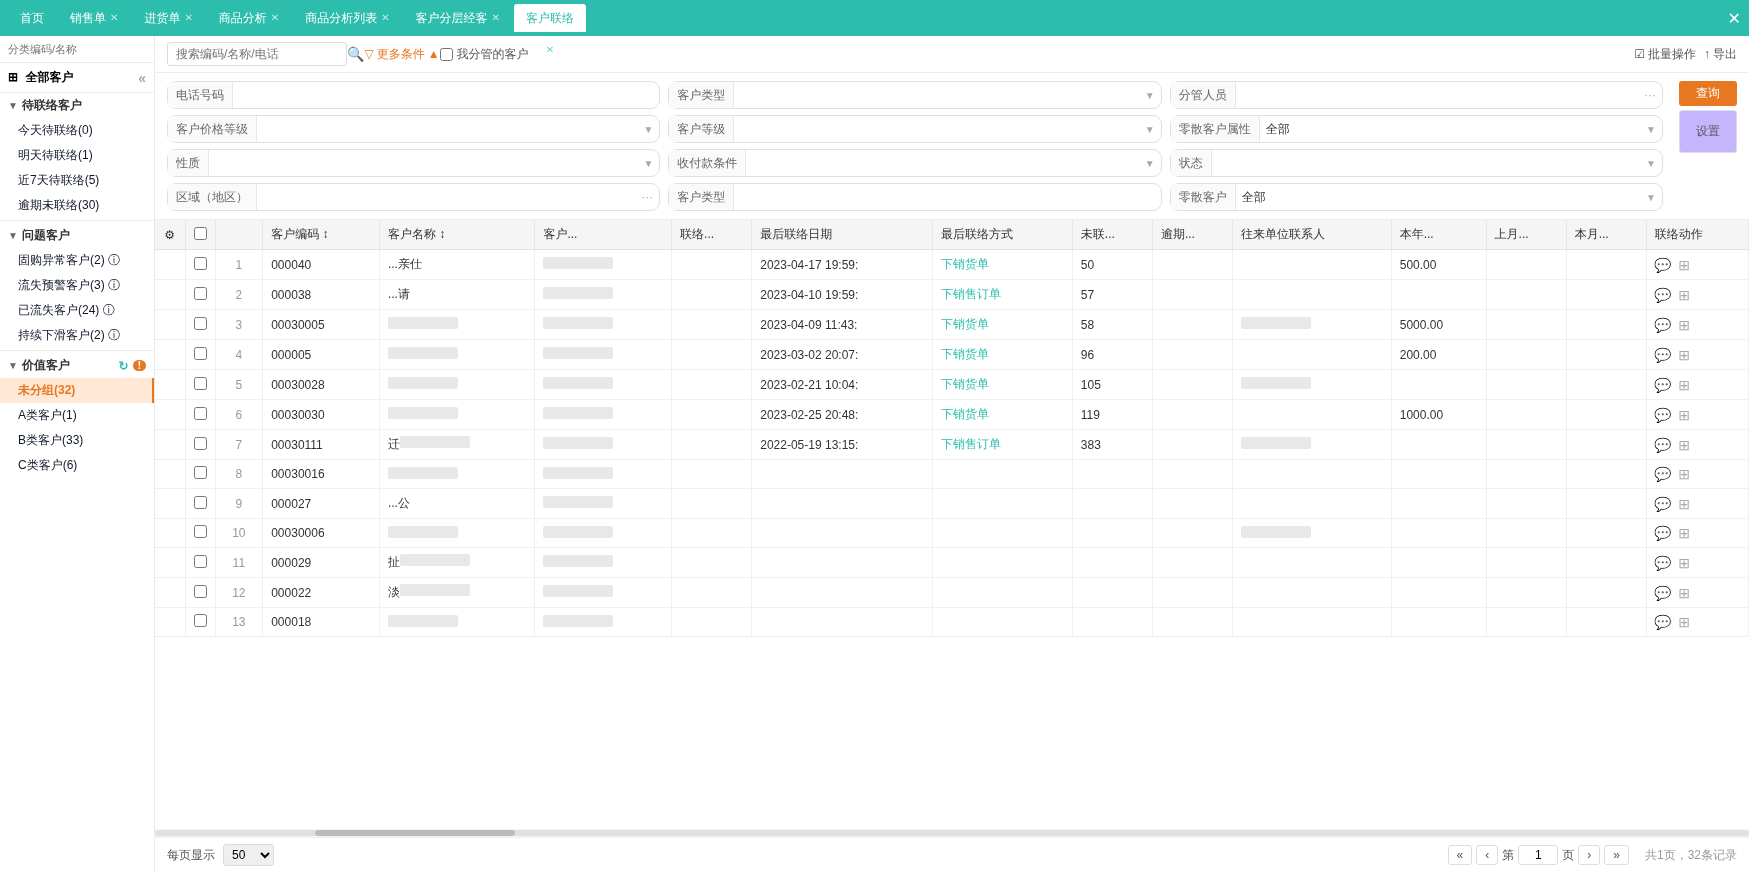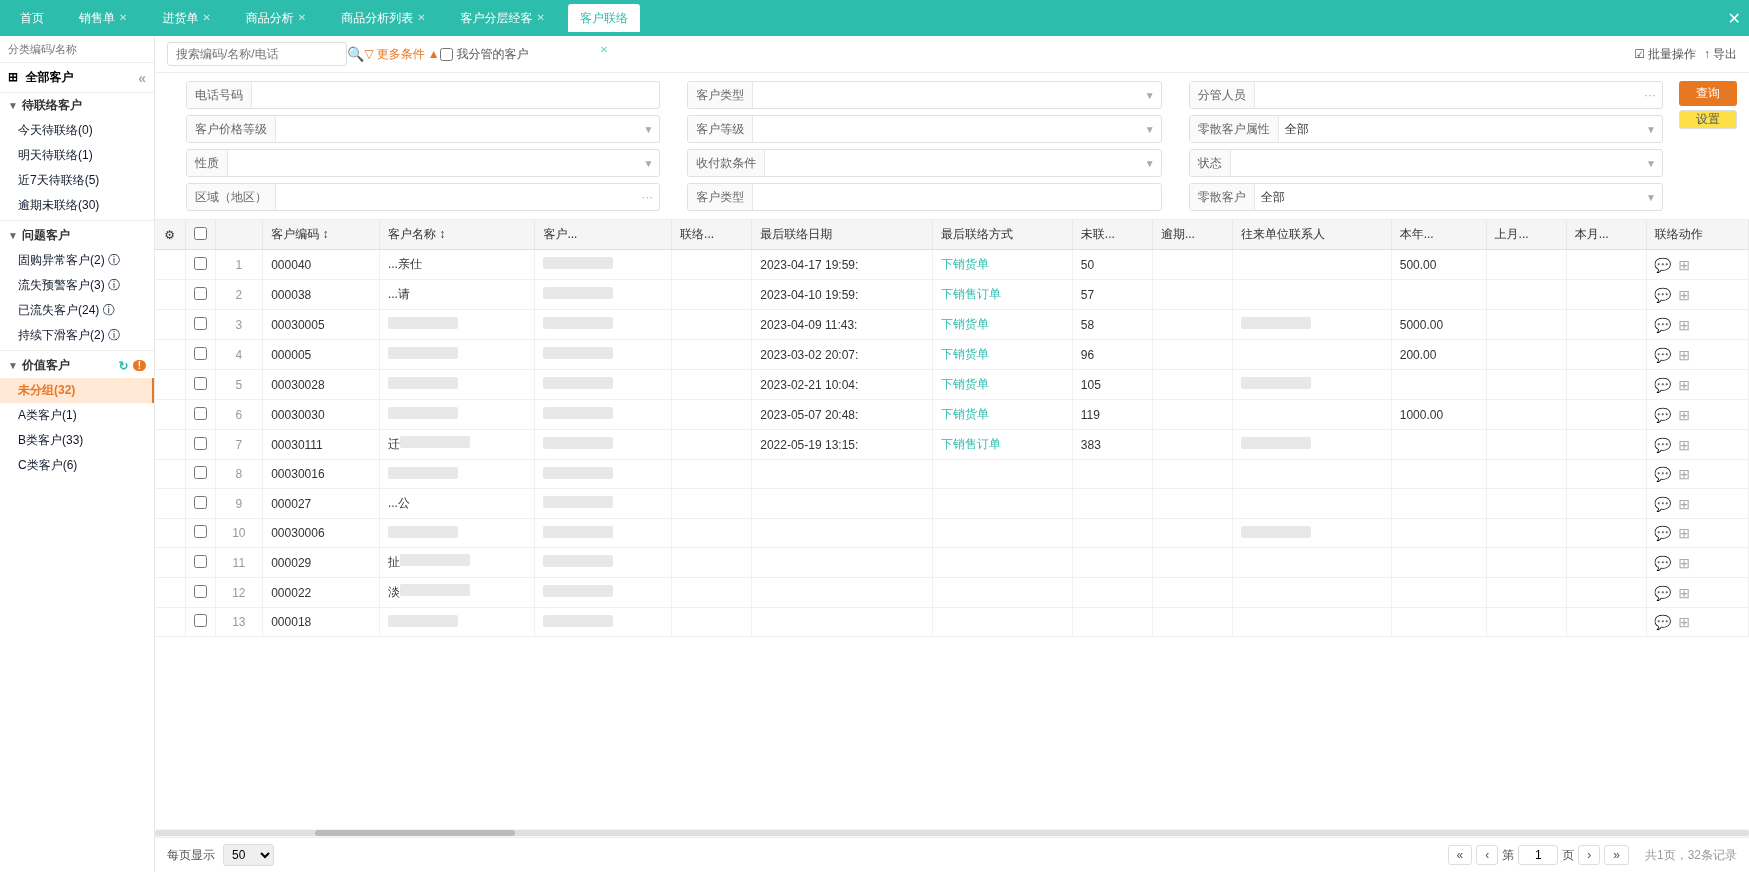--- a/index.html
+++ b/index.html
@@ -5,21 +5,21 @@
     * { box-sizing: border-box; margin: 0; padding: 0; font-family: 'Microsoft YaHei', Arial, sans-serif; font-size: 12px; }
     body { background: #f5f5f5; overflow: hidden; }
 
     
     .top-nav {
       display: flex;
       align-items: center;
       background: #2dbdad;
       height: 36px;
       padding: 0 8px;
-      gap: 11px;
+      gap: 2px;
     }
     .top-nav .tab {
       padding: 0 12px;
       height: 28px;
       line-height: 28px;
       color: #fff;
       cursor: pointer;
       border-radius: 3px 3px 0 0;
       white-space: nowrap;
       display: flex;
@@ -141,24 +141,23 @@
       margin-bottom: 6px;
       align-items: center;
     }
     .adv-filter-row:last-child { margin-bottom: 0; }
     .filter-field {
       display: flex;
       align-items: center;
       flex: 1;
       min-width: 0;
       border: 1px solid #e0e0e0;
-      border-radius: 3px;
+      border-radius: 9px;
       background: #fff;
       height: 28px;
-      margin-left: 19px;
     }
     .filter-field-label {
       padding: 0 8px;
       color: #666;
       white-space: nowrap;
       border-right: 1px solid #e8e8e8;
       font-size: 12px;
       height: 100%;
       display: flex;
       align-items: center;
@@ -181,25 +180,25 @@
     .btn-query {
       background: #e87722;
       color: #fff;
       border: none;
       border-radius: 3px;
       padding: 4px 16px;
       cursor: pointer;
       font-size: 12px;
     }
     .btn-reset {
-      background: #fde047;
+      background: #c4b5fd;
       color: #555;
       border: 1px solid #ddd;
       border-radius: 3px;
-      padding: 0 16px;
+      padding: 12px 16px;
       cursor: pointer;
       font-size: 12px;
     }
 
     
     .table-area {
       flex: 1;
       overflow: auto;
       background: #fff;
     }
@@ -652,21 +651,21 @@
       </td>
     </tr>
             <tr>
       <td class="td-checkbox"></td>
       <td class="td-checkbox"><input type="checkbox" style=""></td>
       <td class="row-num">6</td>
       <td>00030030</td>
       <td><span style="display:inline-block;width:70px;height:12px;background:#e8e8e8;border-radius:2px;"></span></td>
       <td><span style="display:inline-block;width:70px;height:12px;background:#e8e8e8;border-radius:2px;"></span></td>
       <td></td>
-      <td>2023-05-07 20:48:</td>
+      <td>2023-02-25 20:48:</td>
       <td><a class="td-link">下销货单</a></td>
       <td>119</td>
       <td></td>
       <td></td>
       <td>1000.00</td>
       <td></td>
       <td></td>
       <td>
         <div class="td-actions">
           <span class="action-icon" title="联络">💬</span>

